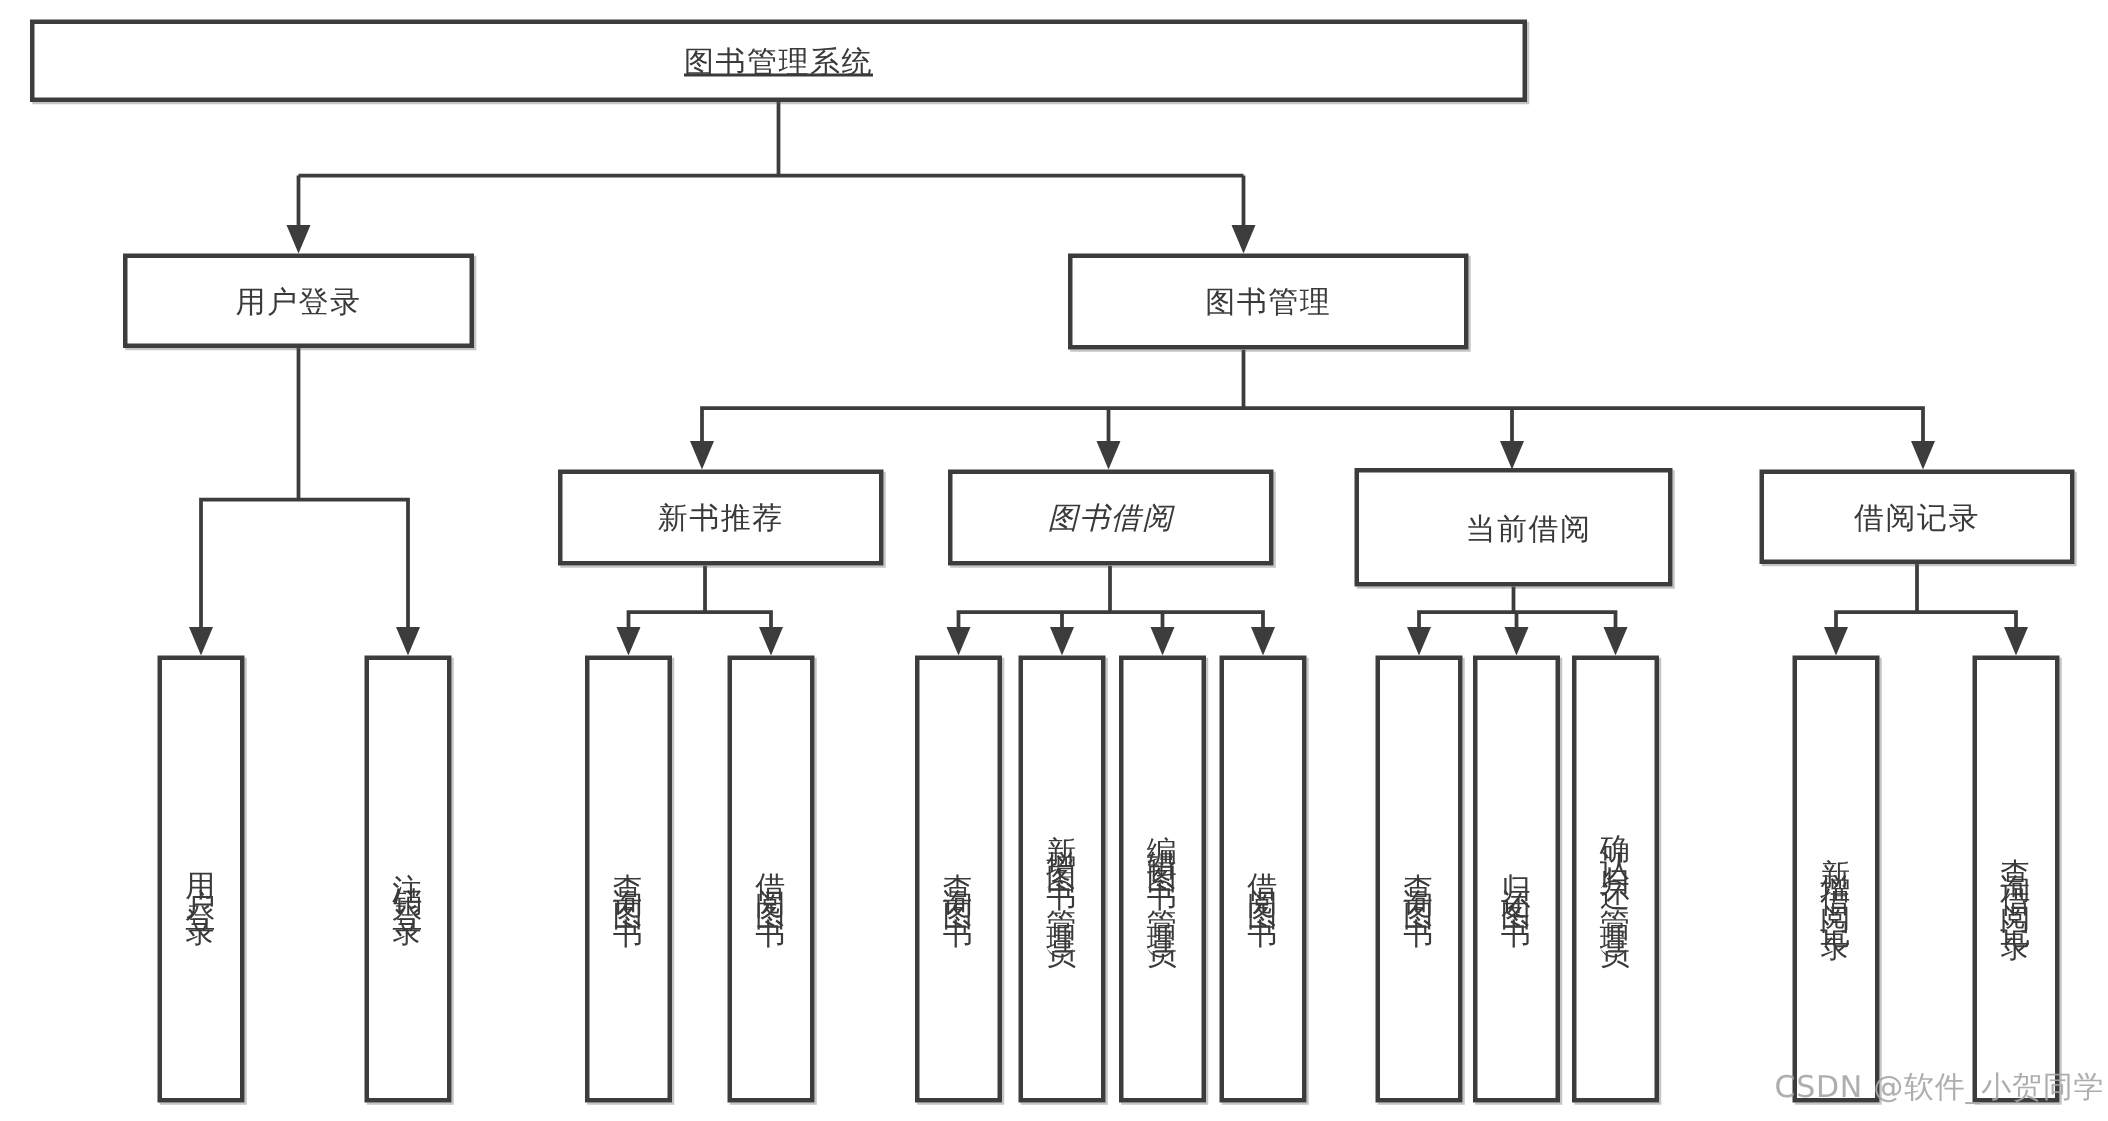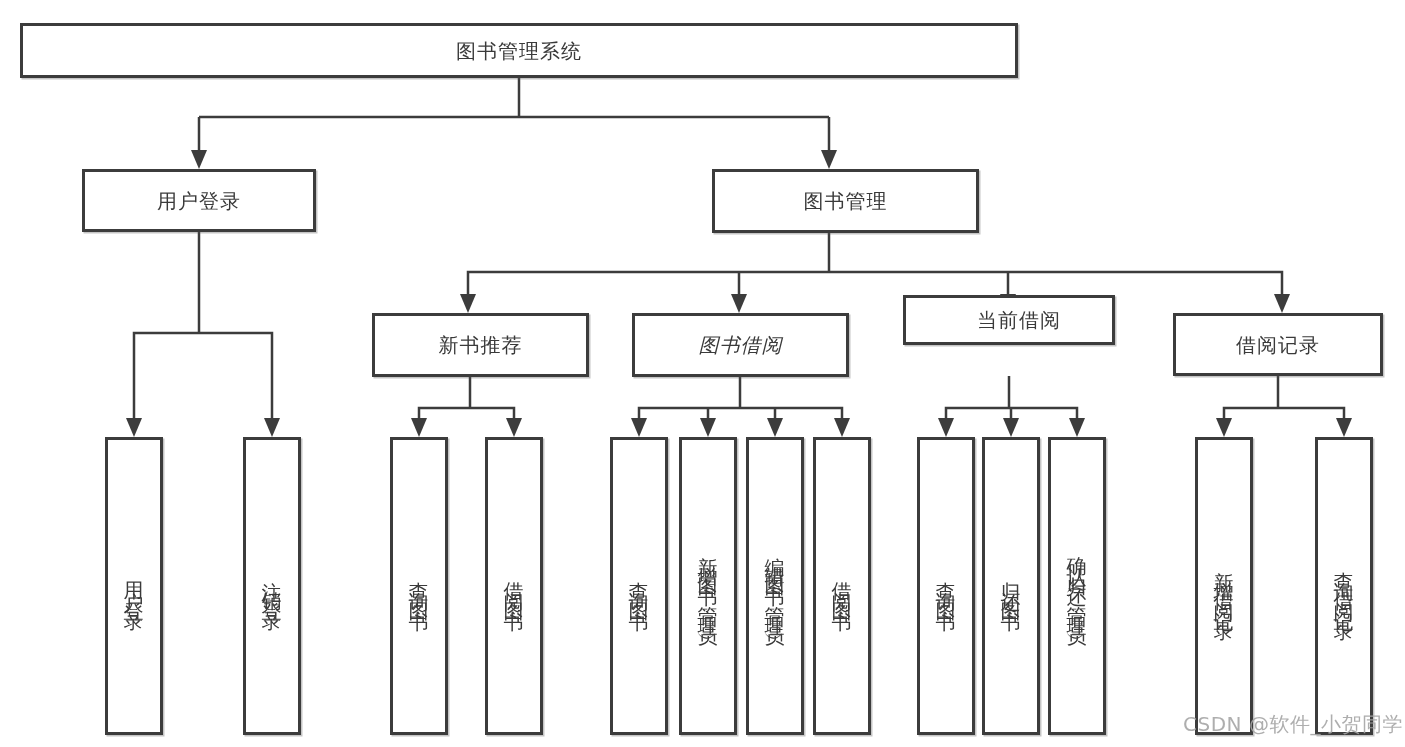--- a/index.html
+++ b/index.html
@@ -54,26 +54,26 @@
     left: 1183px;
     top: 711px;
     font-size: 20px;
     color: rgba(165,165,165,0.9);
     white-space: nowrap;
     z-index: 5;
     letter-spacing: 0.5px;
   }
 
   
-  #root-node        { left: 20px;   top: 23px;  width: 998px; height: 55px; }
+  #root-node        { left: 20px;   top: 13px;  width: 998px; height: 55px; text-decoration: underline; }
   #node-user-login  { left: 82px;   top: 169px; width: 234px; height: 63px; }
   #node-book-mgmt   { left: 712px;  top: 169px; width: 267px; height: 64px; }
   #node-new-book    { left: 372px;  top: 313px; width: 217px; height: 64px; }
   #node-book-borrow { left: 632px;  top: 313px; width: 217px; height: 64px; font-style: italic; }
-  #node-cur-borrow  { left: 903px;  top: 295px; width: 212px; height: 50px; padding-left: 20px; }
+  #node-cur-borrow  { left: 903px;  top: 312px; width: 212px; height: 79px; padding-left: 20px; }
   #node-borrow-rec  { left: 1173px; top: 313px; width: 210px; height: 63px; }
 
   .leaf { top: 437px; width: 58px; height: 298px; }
   #leaf-ul-login   { left: 105px; }
   #leaf-ul-logout  { left: 243px; }
   #leaf-nb-query   { left: 390px; }
   #leaf-nb-borrow  { left: 485px; }
   #leaf-bb-query   { left: 610px; }
   #leaf-bb-add     { left: 679px; }
   #leaf-bb-edit    { left: 746px; }

